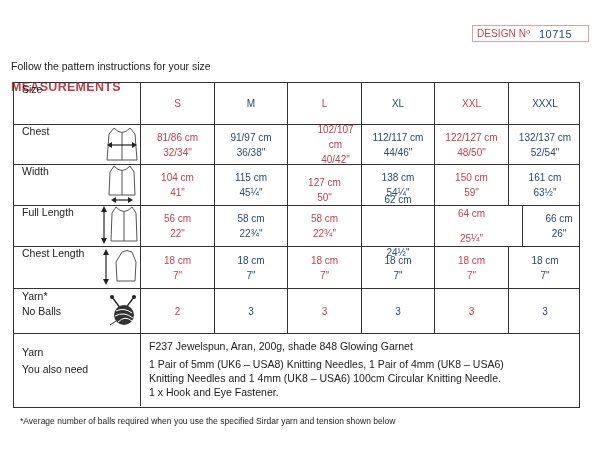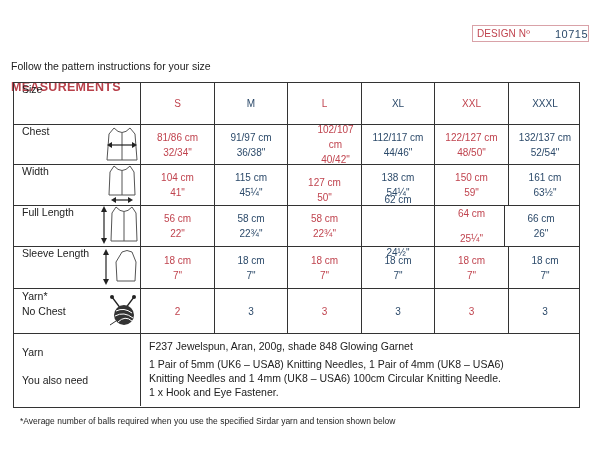--- a/index.html
+++ b/index.html
@@ -3,21 +3,21 @@
 <meta charset="utf-8">
 <style>
   html, body { margin: 0; padding: 0; background: #ffffff; }
   body { width: 600px; height: 453px; position: relative; overflow: hidden;
          font-family: "Liberation Sans", "DejaVu Sans", sans-serif; color: #222; }
 
   .design-box { position: absolute; left: 472px; top: 25px; height: 17px; width: 117px;
                 border: 1px solid #d9a2a8; box-sizing: border-box;
                 display: flex; align-items: center; font-size: 10px; }
   .design-label { color: #c0444f; margin-left: 4px; letter-spacing: 0.1px; }
-  .design-num { color: #2c4a6a; margin-left: auto; margin-right: 0; font-size: 11px; letter-spacing: 0.5px; }
+  .design-num { color: #2c4a6a; margin-left: auto; margin-right: 16px; font-size: 11px; letter-spacing: 0.5px; }
 
   .title { position: absolute; left: 11px; top: 36px; font-size: 12.5px; font-weight: bold;
            color: #b8404a; letter-spacing: 0.3px; margin-top: 44px; }
   .subtitle { position: absolute; left: 11px; top: 60px; font-size: 10.5px; color: #222; }
 
   .table { position: absolute; left: 13px; top: 82px; width: 567px; height: 326px;
            border: 1.5px solid #333; box-sizing: border-box; }
   .row { position: absolute; left: 0; width: 100%; border-bottom: 1px solid #333; box-sizing: border-box; }
   .row.last { border-bottom: none; }
   .cell { position: absolute; top: 0; height: 100%; border-left: 1px solid #333; box-sizing: border-box;
@@ -25,21 +25,21 @@
           font-size: 10px; line-height: 15px; text-align: center; }
   .cell.red { color: #c0444f; }
   .cell.blue { color: #2c4a6a; }
   .label-cell { position: absolute; left: 0; top: 0; height: 100%; width: 126px;
                 display: flex; align-items: flex-start; padding-left: 8px; box-sizing: border-box;
                 font-size: 10.5px; color: #222; }
   .label-cell .stack { display: flex; flex-direction: column; line-height: 15px; }
   .icon { position: absolute; right: 0; top: 50%; transform: translateY(-50%); }
 
   .yarn-row .label-cell { align-items: flex-start; padding-top: 11px; }
-  .yarn-labels { display: flex; flex-direction: column; gap: 14px; line-height: 14px; }
+  .yarn-labels { display: flex; flex-direction: column; gap: 3px; line-height: 14px; }
   .yarn-content { position: absolute; left: 126px; top: 0; height: 100%; right: 0;
                   border-left: 1px solid #333; padding: 5px 0 0 8px; box-sizing: border-box;
                   font-size: 10.5px; color: #222; line-height: 14px; }
   .yarn-content .yarn-line { margin-bottom: 4px; }
 
   .footnote { position: absolute; left: 20px; top: 416px; font-size: 8.5px; color: #222; }
 </style>
 </head>
 <body>
 
@@ -169,29 +169,29 @@
         <span>22¾"</span>
       </div>
     <div class="cell blue" style="left:347px;width:73px;gap:38px;">
         <span>62 cm</span>
         <span>24½"</span>
       </div>
     <div class="cell red" style="left:420px;width:74px;justify-content:space-between;">
         <span>64 cm</span>
         <span>25¼"</span>
       </div>
-    <div class="cell blue" style="left:490px;width:73px;">
+    <div class="cell blue" style="left:508px;width:73px;">
         <span>66 cm</span>
         <span>26"</span>
       </div>
   </div>
 
   <div class="row" style="top:164px;height:42px;">
     <div class="label-cell">
-      <span>Sleeve Length</span>
+      <span>Chest Length</span>
       <span class="icon">
         <svg width="40" height="38" viewBox="0 0 40 38">
           <line x1="6" y1="4" x2="6" y2="34" stroke="#222" stroke-width="1.2"></line>
           <path d="M6 1 L3 7 L9 7 Z" fill="#222"></path>
             <path d="M6 37 L3 31 L9 31 Z" fill="#222"></path>
           <path d="M22 4 Q27 1 32 4 L36 14 L35 33 L17 33 L16 14 Z" fill="none" stroke="#555" stroke-width="1"></path>
         </svg>
       </span>
     </div>
     <div class="cell red" style="left:126px;width:74px;">
@@ -217,21 +217,21 @@
     <div class="cell blue" style="left:494px;width:73px;">
         <span>18 cm</span>
         <span>7"</span>
       </div>
   </div>
 
   <div class="row" style="top:206px;height:45px;">
     <div class="label-cell">
       <span class="stack">
         <span>Yarn*</span>
-        <span>No Chest</span>
+        <span>No Balls</span>
       </span>
       <span class="icon">
         <svg width="34" height="34" viewBox="0 0 34 34">
           <line x1="6" y1="4" x2="18" y2="20" stroke="#222" stroke-width="1.3"></line>
           <line x1="28" y1="4" x2="16" y2="20" stroke="#222" stroke-width="1.3"></line>
           <circle cx="6" cy="4" r="2" fill="#222"></circle>
             <circle cx="28" cy="4" r="2" fill="#222"></circle>
           <circle cx="18" cy="22" r="10" fill="#333"></circle>
           <path d="M10 18 Q18 14 26 20 M9 23 Q18 18 27 25 M12 29 Q19 22 26 28" stroke="#fff" stroke-width="1" fill="none"></path>
           <line x1="4" y1="32" x2="10" y2="28" stroke="#333" stroke-width="1"></line>

